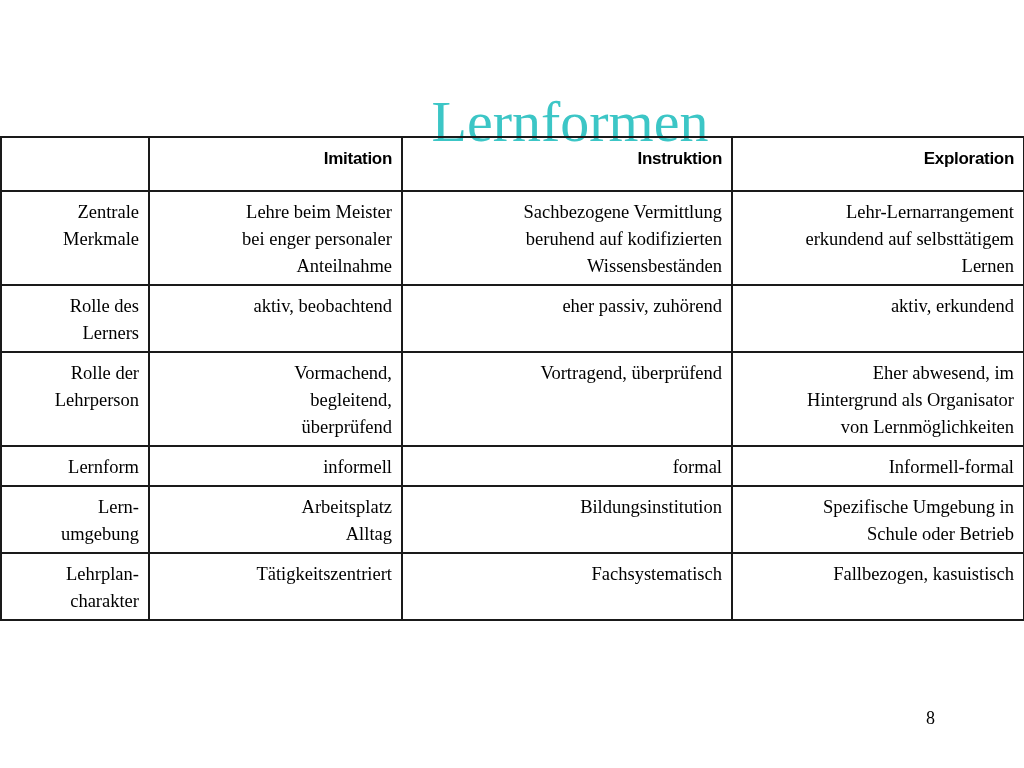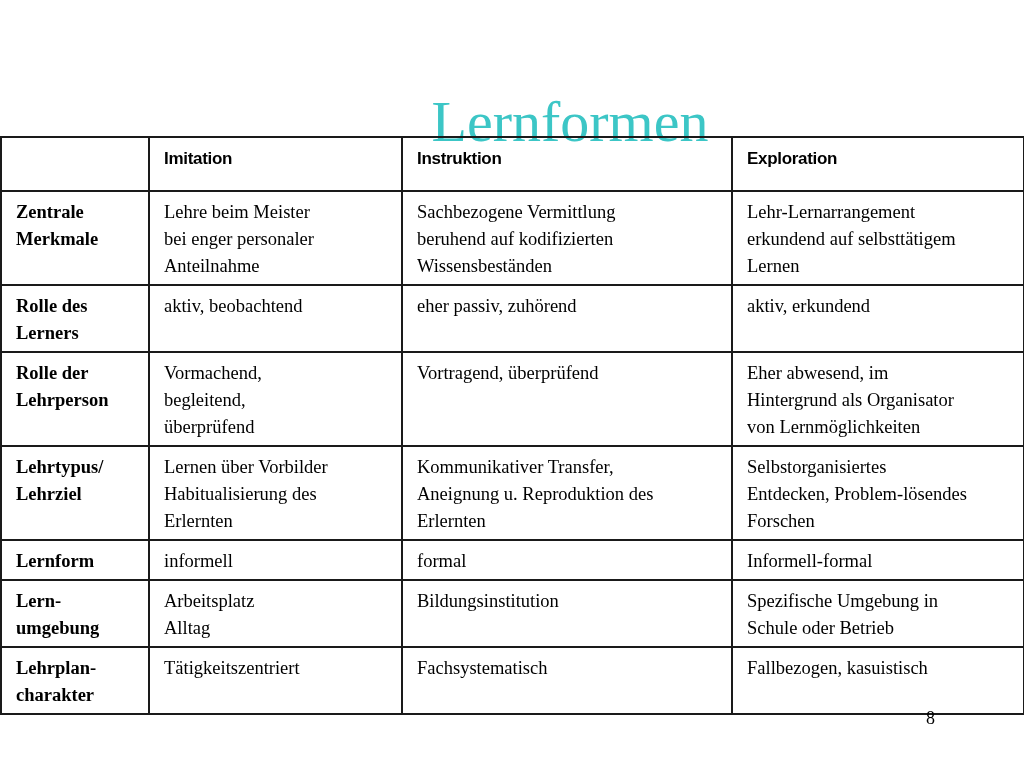--- a/index.html
+++ b/index.html
@@ -33,32 +33,32 @@
       top: 136px;
       width: 1023px;
       border-collapse: collapse;
       table-layout: fixed;
       font-size: 18.5px;
       line-height: 27px;
     }
     table.lern-table td, table.lern-table th {
       border: 2px solid #1a1a1a;
       vertical-align: top;
-      text-align: left;
+      text-align: right;
       padding: 7px 9px 4px 14px;
       white-space: pre-line;
     }
     table.lern-table th {
       font-weight: bold;
       font-family: "Liberation Sans Narrow", "Liberation Sans", sans-serif;
       font-size: 17px;
       letter-spacing: -0.3px;
     }
     table.lern-table td.row-label {
-      font-weight: bold;
+      font-weight: normal;
     }
     col.c0 { width: 148px; }
     col.c1 { width: 253px; }
     col.c2 { width: 330px; }
     col.c3 { width: 292px; }
     tr.h-head { height: 54px; }
     tr.h-93 { height: 93px; }
     tr.h-65 { height: 65px; margin-top: 24px; }
     tr.h-92 { height: 92px; margin-left: 38px; }
     tr.h-37 { height: 37px; margin-top: 33px; }
@@ -115,33 +115,20 @@
       <td class="row-label">Rolle der
 Lehrperson</td>
       <td>Vormachend,
 begleitend,
 überprüfend</td>
       <td>Vortragend, überprüfend</td>
       <td>Eher abwesend, im
 Hintergrund als Organisator
 von Lernmöglichkeiten</td>
     </tr>
-    <tr class="h-93">
-      <td class="row-label">Lehrtypus/
-Lehrziel</td>
-      <td>Lernen über Vorbilder
-Habitualisierung des
-Erlernten</td>
-      <td>Kommunikativer Transfer,
-Aneignung u. Reproduktion des
-Erlernten</td>
-      <td>Selbstorganisiertes
-Entdecken, Problem-lösendes
-Forschen</td>
-    </tr>
     <tr class="h-37">
       <td class="row-label">Lernform</td>
       <td>informell</td>
       <td>formal</td>
       <td>Informell-formal</td>
     </tr>
     <tr class="h-65">
       <td class="row-label">Lern-
 umgebung</td>
       <td>Arbeitsplatz

